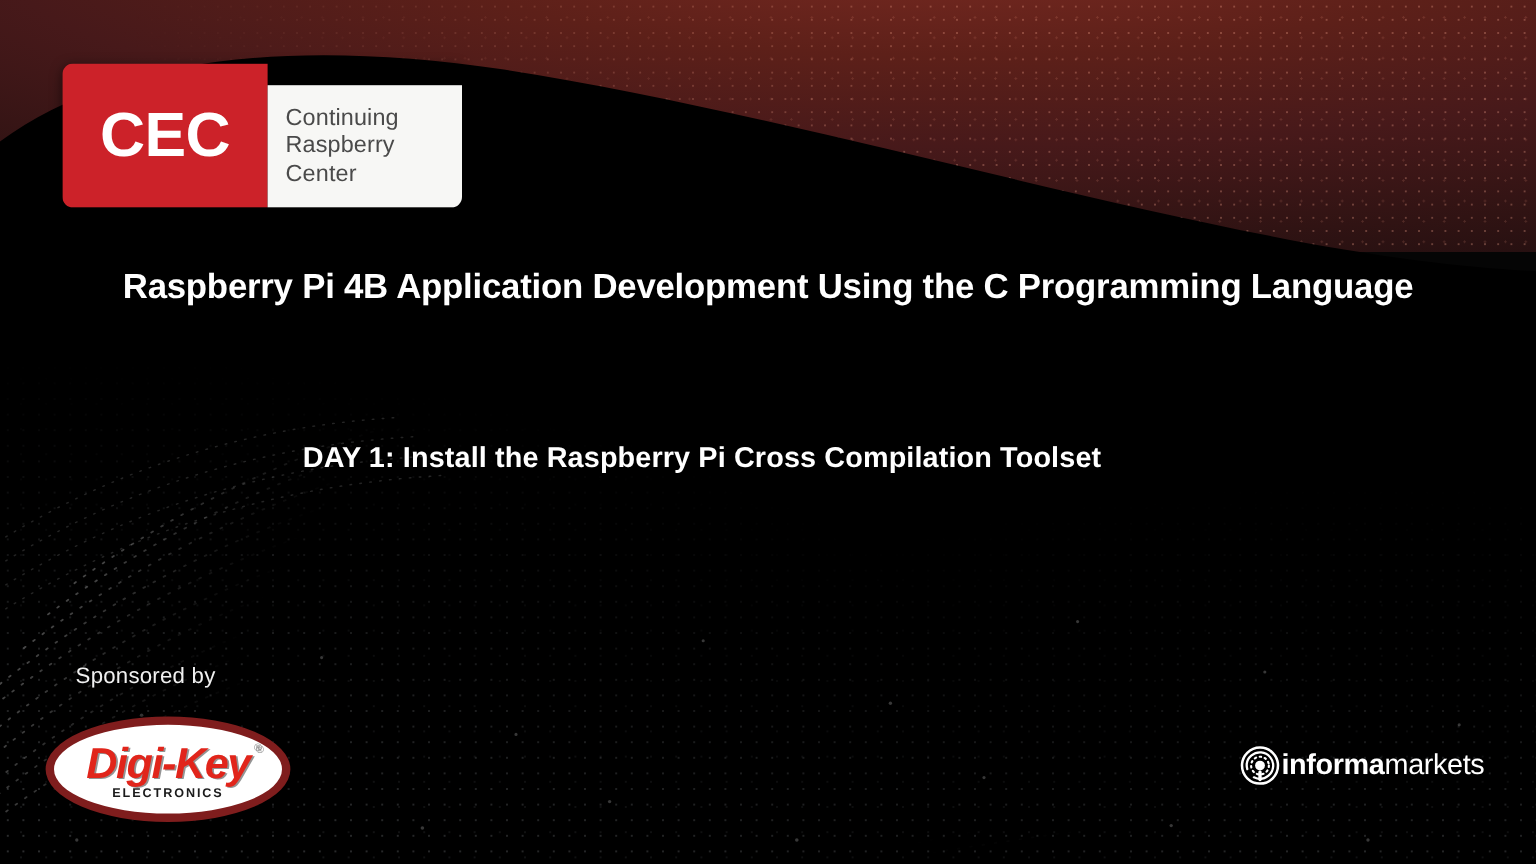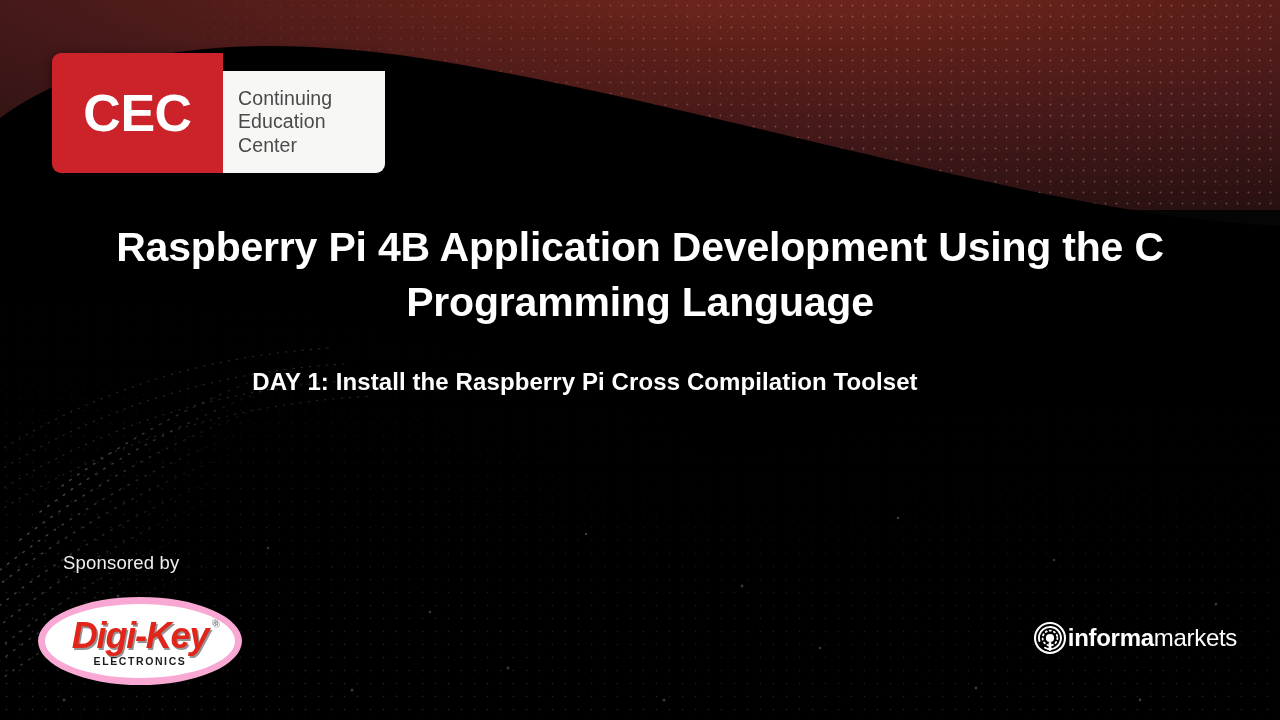--- a/index.html
+++ b/index.html
@@ -141,21 +141,21 @@
   #designnews-logo .dn-news   { color: #ffffff; }
 
   
   #title-main {
     position: absolute;
     left: 30px;
     top: 220px;
     width: 1220px;
     text-align: center;
     color: #ffffff;
-    font-size: 41px;
+    font-size: 29px;
     font-weight: 700;
     line-height: 1.33;
     letter-spacing: -0.2px;
   }
 
   #title-sub {
     position: absolute;
     left: 85px;
     top: 364px;
     width: 1000px;
@@ -179,21 +179,21 @@
   }
 
   #digikey-logo {
     position: absolute;
     left: 38px;
     top: 597px;
     width: 204px;
     height: 88px;
     border-radius: 50%;
     background: #ffffff;
-    border: 7px solid #f9a8d4;
+    border: 7px solid #7f1d1d;
     box-sizing: border-box;
     display: flex;
     flex-direction: column;
     align-items: center;
     justify-content: center;
     box-shadow: 0 0 0 1px rgba(0,0,0,0.25), 0 3px 10px rgba(0,0,0,0.6);
   }
   #digikey-logo .dk-word {
     position: relative;
     color: #e1251b;
@@ -317,21 +317,21 @@
         <circle cx="64" cy="700" r="1.4"></circle>
     </g>
   </svg>
 
   <div id="cec-logo">
     <div class="cec-red">
       <span>CEC</span>
     </div>
     <div class="cec-white">
       <span>Continuing</span>
-      <span>Education</span>
+      <span>Raspberry</span>
       <span>Center</span>
     </div>
   </div>
 
 
   <div id="title-main">Raspberry Pi 4B Application Development Using the C Programming Language</div>
   <div id="title-sub">DAY 1: Install the Raspberry Pi Cross Compilation Toolset</div>
 
   <div id="sponsored-by">Sponsored by</div>
 

